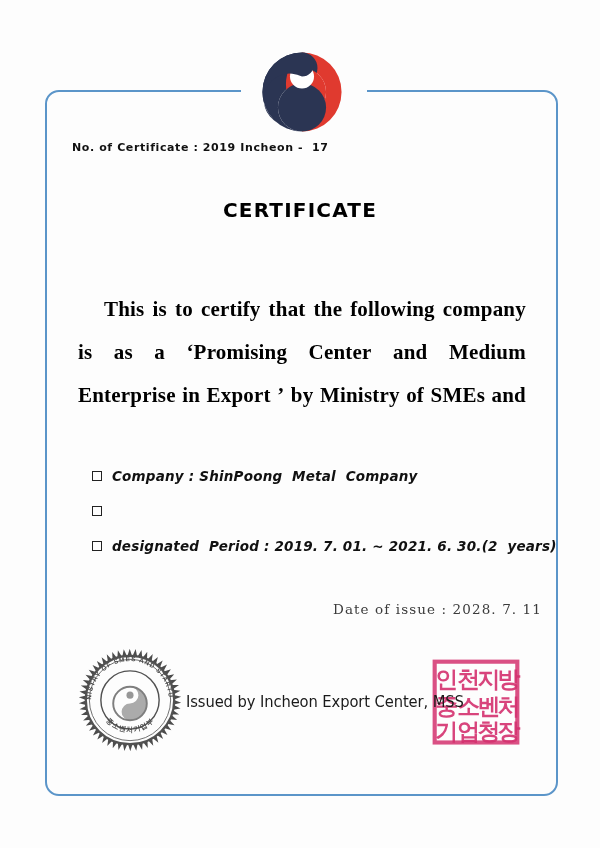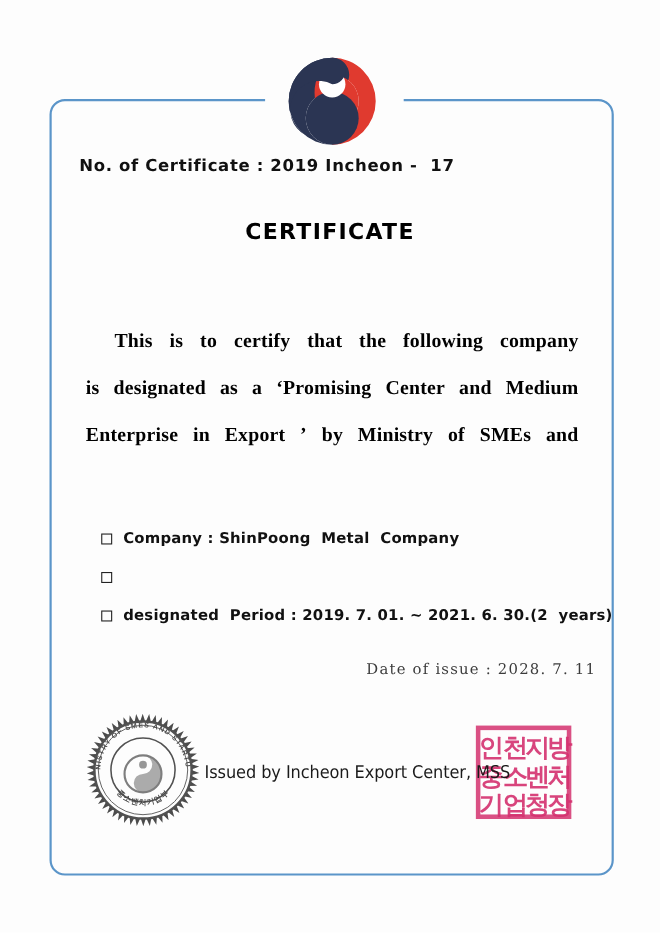--- a/index.html
+++ b/index.html
@@ -52,21 +52,21 @@
     width: 86px;
     height: 90px;
   }
 
   
   #certificate-number {
     position: absolute;
     left: 72px;
     top: 141px;
     font-family: "DejaVu Sans", sans-serif;
-    font-size: 15px;
+    font-size: 11px;
     font-weight: bold;
     letter-spacing: 0.6px;
     color: #111;
     white-space: pre;
   }
 
   
   #certificate-title {
     position: absolute;
     left: 0;
@@ -82,21 +82,21 @@
 
   
   #certificate-body {
     position: absolute;
     left: 78px;
     top: 288px;
     width: 448px;
   }
   .body-line {
     font-family: "Liberation Serif", serif;
-    font-size: 18px;
+    font-size: 21px;
     font-weight: bold;
     color: #000;
     height: 43px;
     line-height: 43px;
     white-space: nowrap;
     letter-spacing: 0.2px;
   }
   .body-line.justified {
     display: flex;
     justify-content: space-between;
@@ -106,22 +106,23 @@
   }
   .body-line.last {
     display: block;
   }
   .body-line .w { display: inline-block; }
 
   
   #certificate-details {
     position: absolute;
     left: 92px;
-    top: 472px;
+    top: 458px;
     width: 430px;
+    font-style: italic;
   }
   .detail-row {
     display: flex;
     align-items: center;
     height: 35px;
     font-family: "DejaVu Sans", sans-serif;
     font-size: 13.5px;
     font-weight: bold;
     color: #111;
     white-space: pre;
@@ -232,21 +233,20 @@
         <span class="w">is</span>
         <span class="w">to</span>
         <span class="w">certify</span>
         <span class="w">that</span>
         <span class="w">the</span>
         <span class="w">following</span>
         <span class="w">company</span>
       </div>
       <div class="body-line justified">
         <span class="w">is</span>
-        <span class="w">designated</span>
         <span class="w">as</span>
         <span class="w">a</span>
         <span class="w">‘Promising</span>
         <span class="w">Center</span>
         <span class="w">and</span>
         <span class="w">Medium</span>
       </div>
       <div class="body-line justified">
         <span class="w">Enterprise</span>
         <span class="w">in</span>

